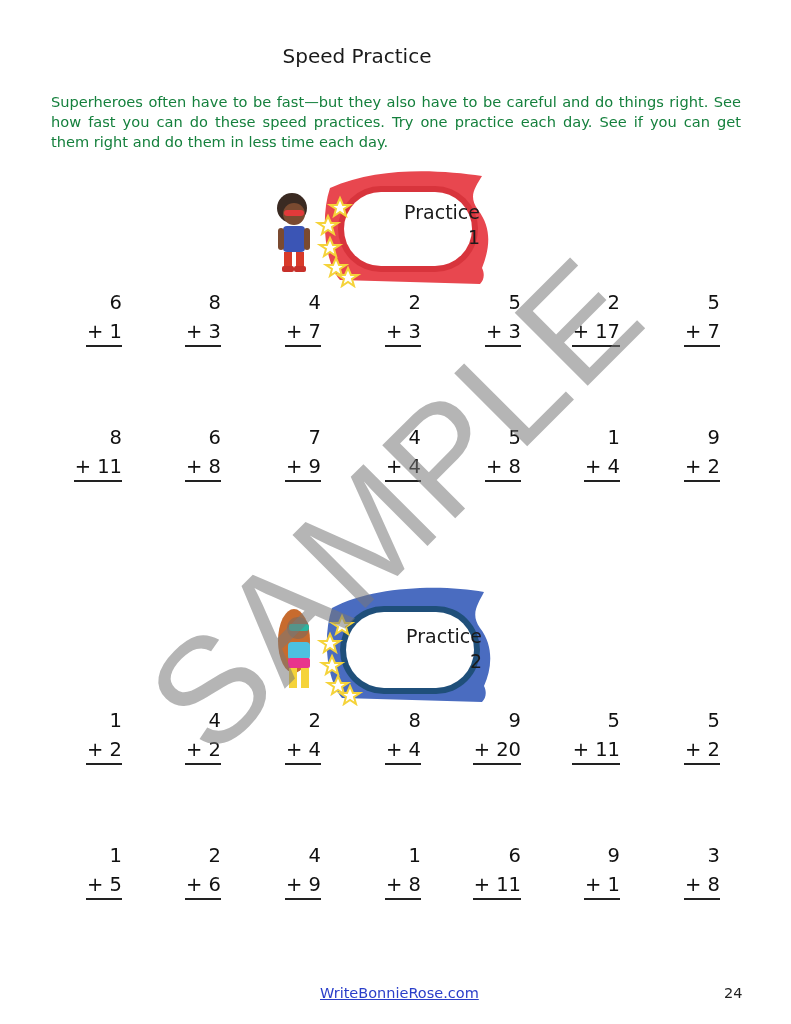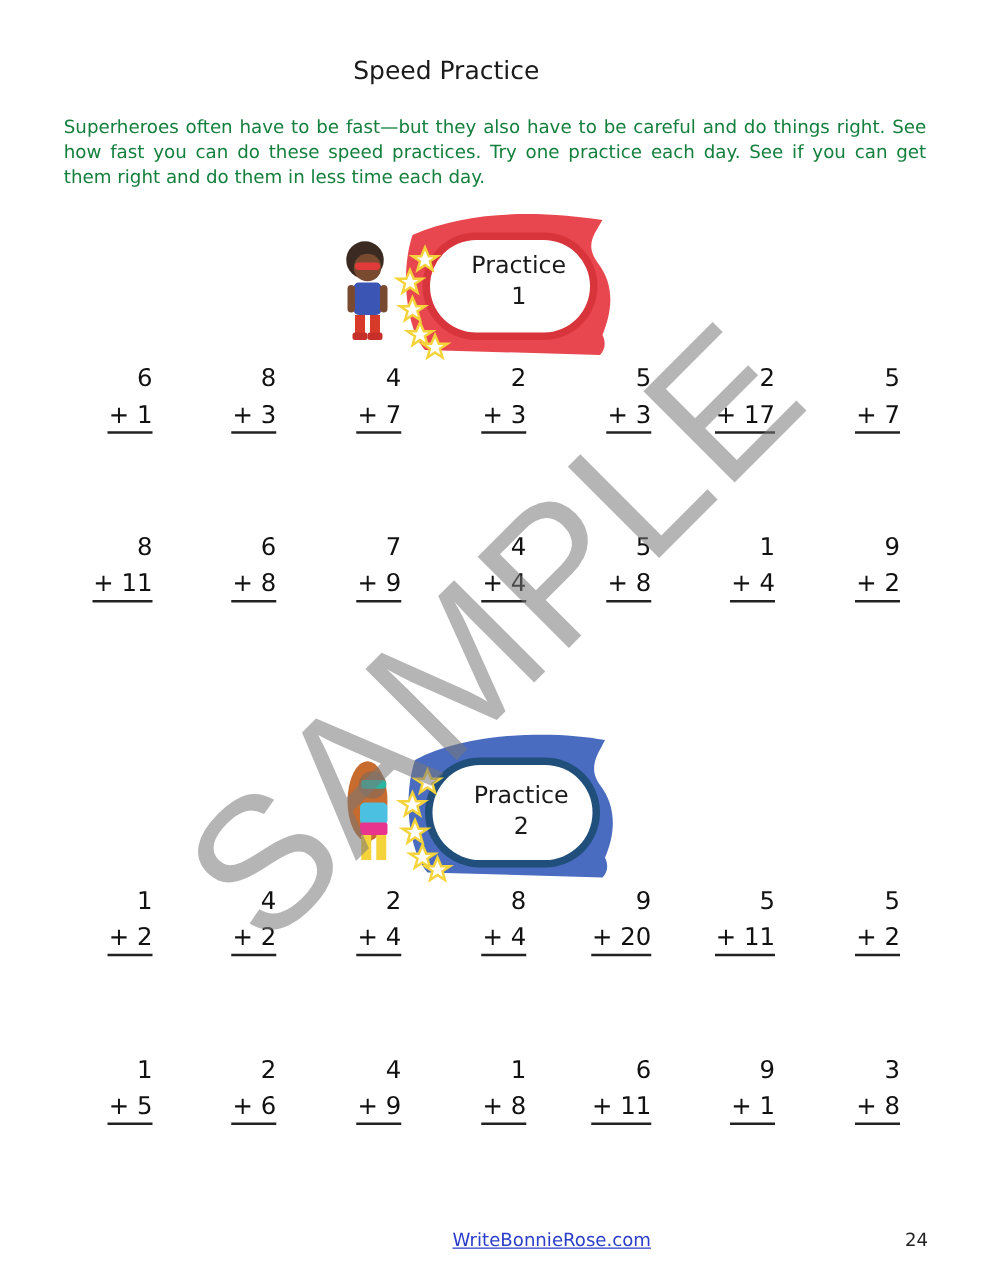--- a/index.html
+++ b/index.html
@@ -1,27 +1,27 @@
 <!DOCTYPE html>
 <html><head>
 <meta charset="utf-8">
 <style>
   html, body { margin: 0; padding: 0; background: #ffffff; }
   body { width: 791px; height: 1024px; position: relative; overflow: hidden; font-family: "DejaVu Sans", sans-serif; color: #111; }
   .title { position: absolute; top: 44px; left: 0; width: 714px; text-align: center; font-size: 20px; color: #1a1a1a; }
   .intro { position: absolute; top: 92px; left: 51px; width: 690px; font-size: 14.6px; line-height: 20px; text-align: justify; color: #15803d; }
   .badge { position: absolute; width: 230px; height: 120px; }
   .badge svg { position: absolute; left: 0; top: 0; }
-  .badge-label { position: absolute; left: 80px; top: 32px; width: 130px; text-align: center; font-size: 19px; line-height: 25px; color: #1a1a1a; }
+  .badge-label { position: absolute; left: 80px; top: 32px; width: 130px; text-align: right; font-size: 19px; line-height: 25px; color: #1a1a1a; }
   .grid { position: absolute; left: 0; width: 791px; }
   .prob { position: absolute; width: 60px; text-align: right; font-size: 19.5px; font-family: "DejaVu Sans", sans-serif; color: #111; }
   .prob .top { height: 33px; line-height: 33px; }
   .prob .bot { display: inline-block; line-height: 26px; border-bottom: 2px solid #222; padding-left: 1px; }
   .watermark { position: absolute; left: 395px; top: 505px; transform: translate(-50%, -50%) rotate(-45deg); font-size: 150px; font-family: "Liberation Sans", sans-serif; color: rgba(120,120,120,0.55); letter-spacing: 2px; white-space: nowrap; pointer-events: none; line-height: 1; }
-  .footer-link { position: absolute; top: 985px; left: 320px; font-size: 14.5px; color: #2a3ec9; text-decoration: underline; margin-left: 42px; }
+  .footer-link { position: absolute; top: 985px; left: 320px; font-size: 14.5px; color: #2a3ec9; text-decoration: underline; }
   .page-num { position: absolute; top: 985px; left: 724px; font-size: 14.5px; color: #222; text-align: right; }
 </style>
 </head>
 <body>
 
 <div class="title">Speed Practice</div>
 <div class="intro">Superheroes often have to be fast—but they also have to be careful and do things right. See how fast you can do these speed practices. Try one practice each day. See if you can get them right and do them in less time each day.</div>
 
 <div class="badge" style="left:270px; top:168px;">
   <svg width="230" height="120" viewBox="0 0 230 120">

